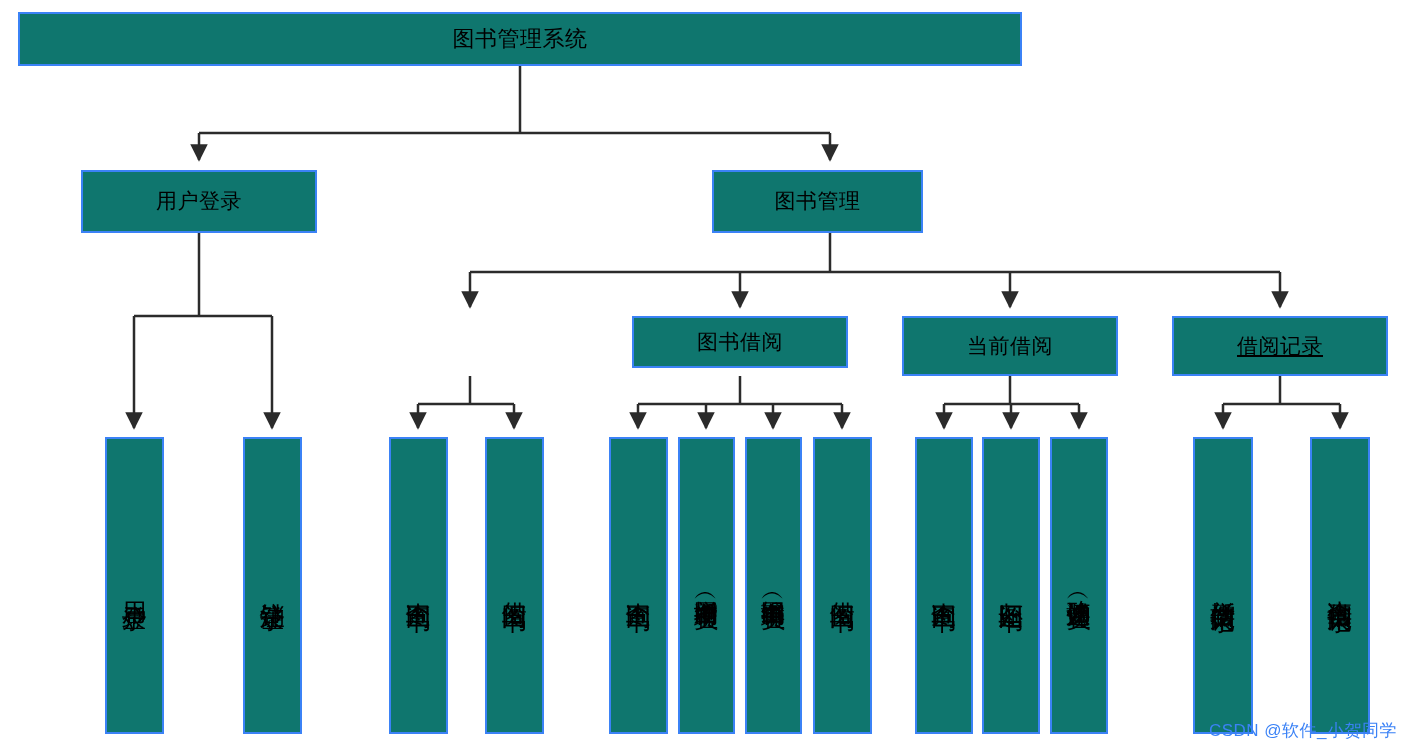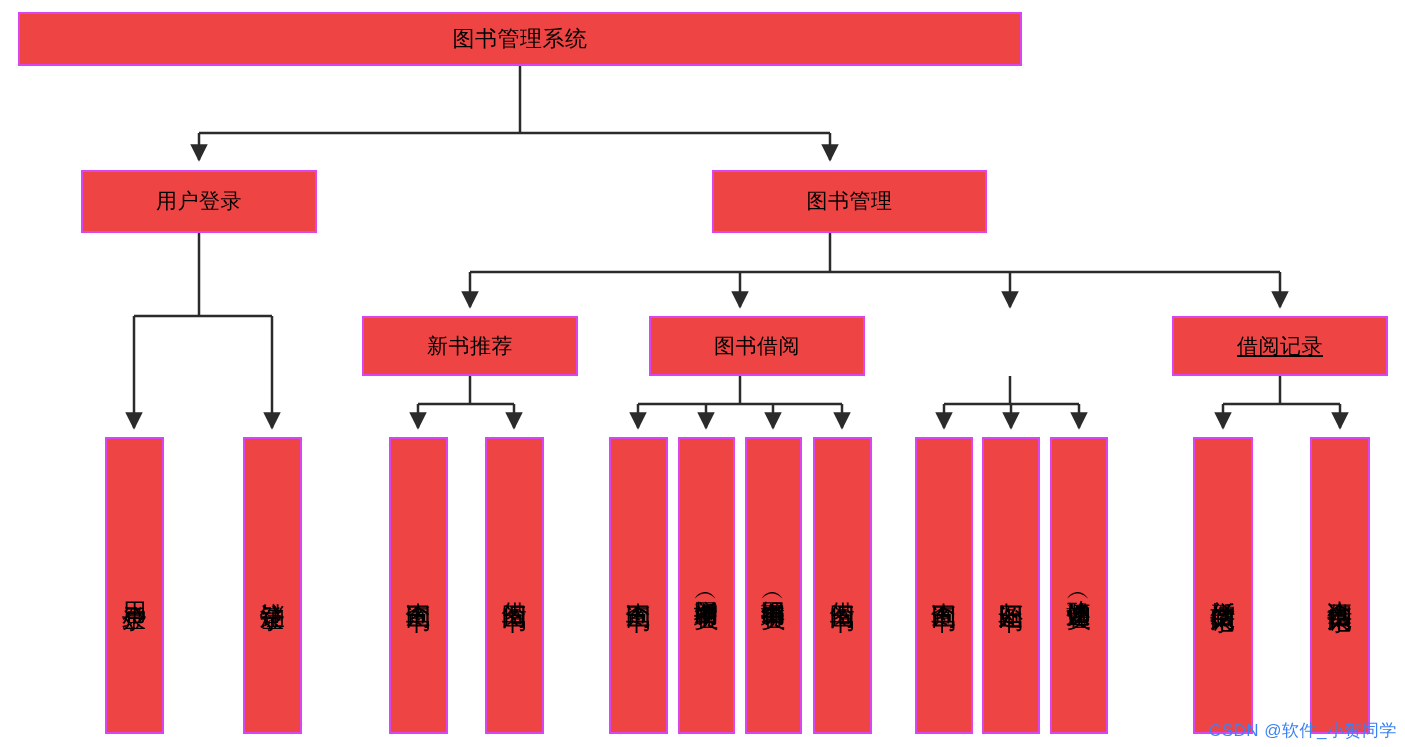--- a/index.html
+++ b/index.html
@@ -21,22 +21,22 @@
   #diagram-svg {
     position: absolute;
     left: 0;
     top: 0;
     width: 1405px;
     height: 747px;
   }
   .node {
     position: absolute;
     box-sizing: border-box;
-    background: #ef4444;
-    border: 2px solid #d946ef;
+    background: #0f766e;
+    border: 2px solid #3b82f6;
     display: flex;
     align-items: center;
     justify-content: center;
     color: #000000;
     z-index: 5;
   }
   .node-label {
     display: block;
     text-align: center;
     line-height: 1.18;
@@ -134,29 +134,29 @@
     </g>
   </svg>
 
   <div class="node horiz root" style="left:18px; top:12px; width:1004px; height:54px;">
     <span class="node-label">图书管理系统</span>
   </div>
 
   <div class="node horiz" style="left:81px; top:170px; width:236px; height:63px;">
     <span class="node-label">用户登录</span>
   </div>
-  <div class="node horiz" style="left:712px; top:170px; width:275px; height:63px;">
+  <div class="node horiz" style="left:712px; top:170px; width:211px; height:63px;">
     <span class="node-label">图书管理</span>
   </div>
 
-  <div class="node horiz" style="left:362px; top:316px; width:216px; height:60px;">
-    <span class="node-label">新书推荐</span>
-  </div>
-  <div class="node horiz" style="left:649px; top:316px; width:216px; height:60px;">
+  <div class="node horiz" style="left:632px; top:316px; width:216px; height:52px;">
     <span class="node-label">图书借阅</span>
+  </div>
+  <div class="node horiz" style="left:902px; top:316px; width:216px; height:60px;">
+    <span class="node-label">当前借阅</span>
   </div>
   <div class="node horiz" style="left:1172px; top:316px; width:216px; height:60px;text-decoration:underline;">
     <span class="node-label">借阅记录</span>
   </div>
 
   <div class="node vert" style="left:105px; top:437px; width:59px; height:297px;">
     <span class="node-label">用户登录</span>
   </div>
   <div class="node vert" style="left:243px; top:437px; width:59px; height:297px;">
     <span class="node-label">注销登录</span>

